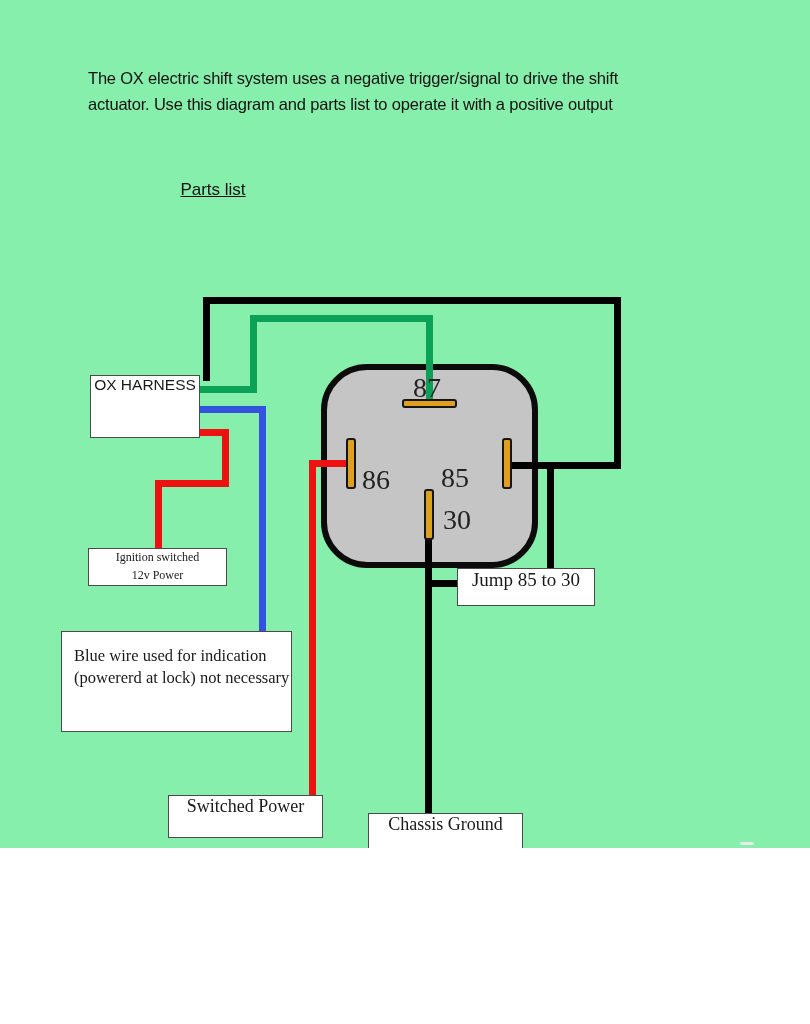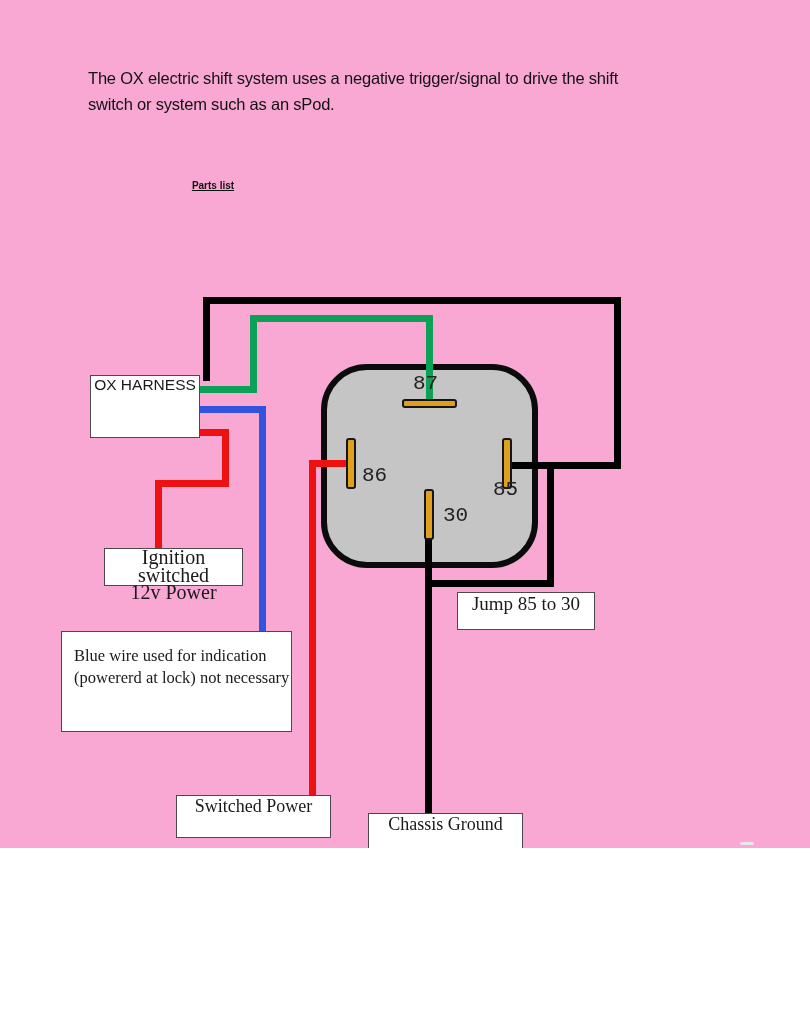--- a/index.html
+++ b/index.html
@@ -1,20 +1,20 @@
 <!DOCTYPE html>
 <html style="--color-red-wire: #ee1111; --color-green-wire: #0ba156; --color-blue-wire: #3353de; --color-black-wire: #000000; --color-relay-fill: #c5c5c5; --color-relay-border: #0b0b0b; --color-terminal-fill: #dfa020;"><head>
 <meta charset="utf-8">
 <style>
   html, body { margin: 0; padding: 0; background: #ffffff; }
   .page {
     position: relative;
     width: 810px;
     height: 848px;
-    background: #f9a8d4;
+    background: #86efac;
     overflow: hidden;
     font-family: "Liberation Sans", sans-serif;
     color: #1a1a1a;
   }
 
   
   .intro {
     position: absolute;
     left: 88px; top: 66px;
     font-size: 16.5px;
@@ -22,22 +22,22 @@
     letter-spacing: -0.2px;
     color: #111;
   }
   .intro-line { white-space: nowrap; }
 
   
   .parts { position: absolute; left: 88px; top: 180px; width: 260px; }
   .parts-title {
     width: 250px;
     text-align: center;
-    font-size: 10px;
-    font-weight: bold;
+    font-size: 17px;
+    font-weight: normal;
     text-decoration: underline;
     color: #111;
   }
   .parts-items {
     margin: 3px 0 0 0;
     padding: 0 0 0 17px;
     list-style: disc;
   }
   .parts-items li {
     font-size: 12.5px;
@@ -54,27 +54,27 @@
     display: flex;
     flex-direction: column;
     align-items: center;
     justify-content: flex-start;
     text-align: center;
     z-index: 30;
   }
   .serif { font-family: "Liberation Serif", serif; }
 
   .box-ox       { left: 90px;  top: 375px; width: 110px; height: 63px; font-size: 15.5px; z-index: 5; }
-  .box-ignition { left: 104px;  top: 548px; width: 139px; height: 38px; font-size: 20px; line-height: 17.5px; }
+  .box-ignition { left: 88px;  top: 548px; width: 139px; height: 38px; font-size: 12px; line-height: 17.5px; }
   .box-note     { left: 61px;  top: 631px; width: 231px; height: 101px;
                   font-size: 16.5px; line-height: 21.5px;
                   align-items: flex-start; justify-content: flex-start;
                   text-align: left; padding: 13px 0 0 12px; }
-  .box-jump     { left: 457px; top: 592px; width: 138px; height: 38px; font-size: 19px; }
-  .box-switched { left: 168px; top: 795px; width: 155px; height: 43px; font-size: 18px; margin-left: 8px; }
+  .box-jump     { left: 457px; top: 568px; width: 138px; height: 38px; font-size: 19px; }
+  .box-switched { left: 168px; top: 795px; width: 155px; height: 43px; font-size: 18px; }
   .box-chassis  { left: 368px; top: 813px; width: 155px; height: 44px; font-size: 18px; }
 
   
   .relay-body {
     position: absolute;
     box-sizing: border-box;
     left: 321px; top: 364px;
     width: 217px; height: 204px;
     background: var(--color-relay-fill, #c5c5c5);
     border: 6px solid var(--color-relay-border, #0b0b0b);
@@ -88,28 +88,28 @@
     border: 2px solid #151515;
     border-radius: 3px;
     z-index: 20;
   }
   .t87 { left: 402px; top: 399px; width: 55px; height: 9px;  }
   .t86 { left: 346px; top: 438px; width: 10px; height: 51px; }
   .t85 { left: 502px; top: 438px; width: 10px; height: 51px; }
   .t30 { left: 424px; top: 489px; width: 10px; height: 51px; }
   .tlabel {
     position: absolute;
-    font-size: 21px;
+    font-size: 28px;
     color: #222;
     z-index: 25;
-    font-family: Liberation Mono, monospace;
+    font-family: Liberation Serif, serif;
   }
   .l87 { left: 413px; top: 372px; }
   .l86 { left: 362px; top: 464px; }
-  .l85 { left: 493px; top: 462px; margin-top: 16px; }
+  .l85 { left: 441px; top: 462px; }
   .l30 { left: 443px; top: 504px; }
 
   
   .wire { position: absolute; z-index: 10; }
   .wire-black { background: var(--color-black-wire, #000000); }
   .wire-green { background: var(--color-green-wire, #0ba156); }
   .wire-blue  { background: var(--color-blue-wire,  #3353de); }
   .wire-red   { background: var(--color-red-wire,   #ee1111); }
 
   
@@ -121,21 +121,21 @@
     border-radius: 2px;
   }
 </style>
 </head>
 <body>
 
 <div class="page">
 
   <div class="intro">
     <div class="intro-line">The OX electric shift system uses a negative trigger/signal to drive the shift</div>
-    <div class="intro-line">switch or system such as an sPod.</div>
+    <div class="intro-line">actuator. Use this diagram and parts list to operate it with a positive output</div>
   </div>
 
   <div class="parts">
     <div class="parts-title">Parts list</div>
   </div>
 
   <div>
 
     <div>
       <div class="wire wire-black" style="left:203px; top:297px; width:7px;  height:84px;"></div>

